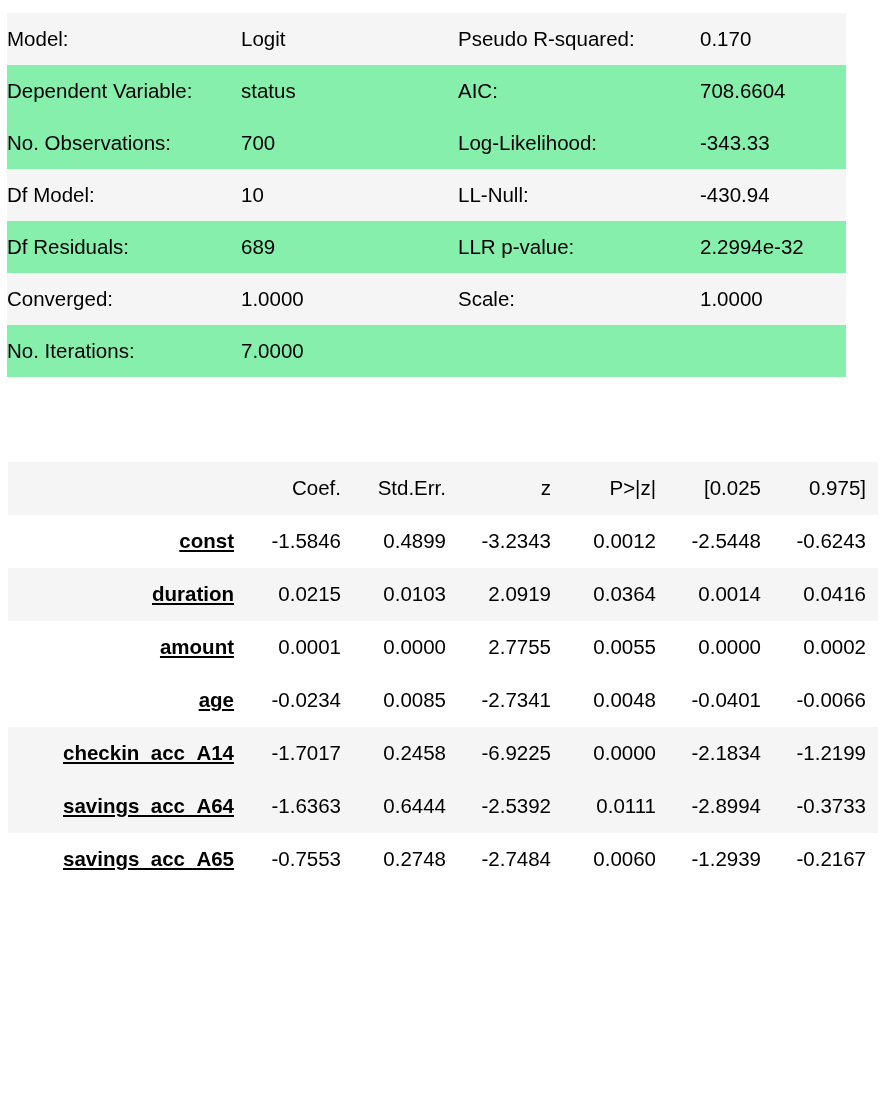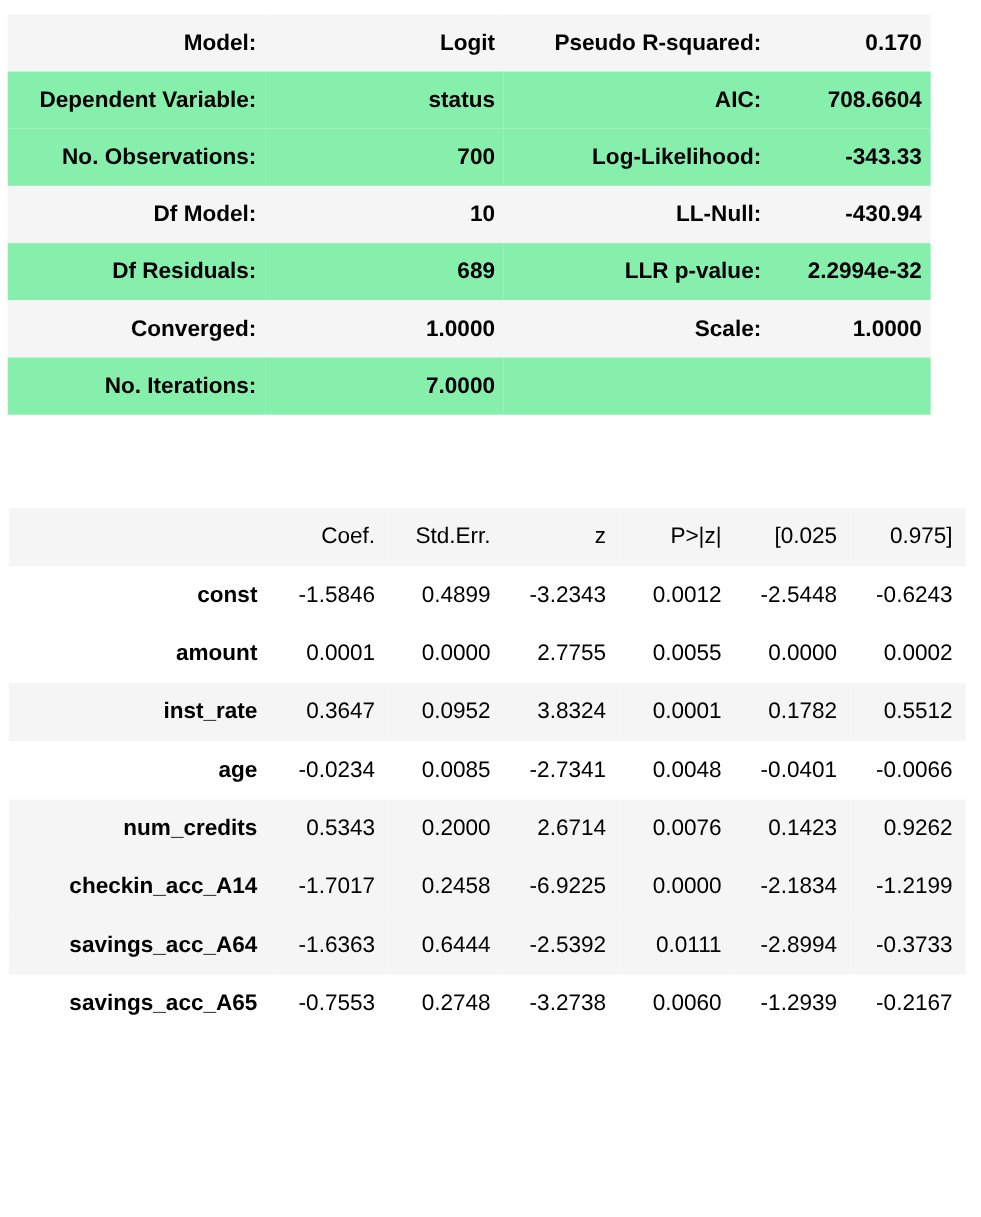--- a/index.html
+++ b/index.html
@@ -28,24 +28,23 @@
     left: 7px;
     top: 13px;
     width: 839px;
     border-collapse: collapse;
     table-layout: fixed;
     font-size: 20.5px;
   }
   .summary-table td {
     height: 52px;
     padding: 0 8px 0 0;
-    text-align: right;
     vertical-align: middle;
     white-space: nowrap;
-    font-weight: 700;
+    font-weight: 400;
     line-height: 1.1;
   }
   .summary-table tr.stripe td {
     background: #f5f5f5;
   }
   .summary-table tr.plain td {
     background: #86efac;
   }
   
   .summary-table col.c1 { width: 234px; }
@@ -79,20 +78,21 @@
   .coef-table tbody tr.stripe td {
     background: #f5f5f5;
   }
   .coef-table tbody tr.plain td {
     background: #ffffff;
   }
   .coef-table td.rowlabel,
   .coef-table th.rowlabel {
     font-weight: 700;
     padding-right: 14px;
+    text-decoration: underline;
   }
   .coef-table td.num {
     font-weight: 400;
   }
   .coef-table col.lbl { width: 240px; }
   .coef-table col.v   { width: 105px; }
 </style>
 </head>
 <body>
 
@@ -175,57 +175,48 @@
     <tbody>
       <tr class="plain">
         <td class="rowlabel">const</td>
         <td class="num">-1.5846</td>
         <td class="num">0.4899</td>
         <td class="num">-3.2343</td>
         <td class="num">0.0012</td>
         <td class="num">-2.5448</td>
         <td class="num">-0.6243</td>
       </tr>
+      <tr class="stripe">
+        <td class="rowlabel">duration</td>
+        <td class="num">0.0215</td>
+        <td class="num">0.0103</td>
+        <td class="num">2.0919</td>
+        <td class="num">0.0364</td>
+        <td class="num">0.0014</td>
+        <td class="num">0.0416</td>
+      </tr>
       <tr class="plain">
         <td class="rowlabel">amount</td>
         <td class="num">0.0001</td>
         <td class="num">0.0000</td>
         <td class="num">2.7755</td>
         <td class="num">0.0055</td>
         <td class="num">0.0000</td>
         <td class="num">0.0002</td>
       </tr>
-      <tr class="stripe">
-        <td class="rowlabel">inst_rate</td>
-        <td class="num">0.3647</td>
-        <td class="num">0.0952</td>
-        <td class="num">3.8324</td>
-        <td class="num">0.0001</td>
-        <td class="num">0.1782</td>
-        <td class="num">0.5512</td>
-      </tr>
       <tr class="plain">
         <td class="rowlabel">age</td>
         <td class="num">-0.0234</td>
         <td class="num">0.0085</td>
         <td class="num">-2.7341</td>
         <td class="num">0.0048</td>
         <td class="num">-0.0401</td>
         <td class="num">-0.0066</td>
       </tr>
       <tr class="stripe">
-        <td class="rowlabel">num_credits</td>
-        <td class="num">0.5343</td>
-        <td class="num">0.2000</td>
-        <td class="num">2.6714</td>
-        <td class="num">0.0076</td>
-        <td class="num">0.1423</td>
-        <td class="num">0.9262</td>
-      </tr>
-      <tr class="stripe">
         <td class="rowlabel">checkin_acc_A14</td>
         <td class="num">-1.7017</td>
         <td class="num">0.2458</td>
         <td class="num">-6.9225</td>
         <td class="num">0.0000</td>
         <td class="num">-2.1834</td>
         <td class="num">-1.2199</td>
       </tr>
       <tr class="stripe">
         <td class="rowlabel">savings_acc_A64</td>
@@ -233,21 +224,21 @@
         <td class="num">0.6444</td>
         <td class="num">-2.5392</td>
         <td class="num">0.0111</td>
         <td class="num">-2.8994</td>
         <td class="num">-0.3733</td>
       </tr>
       <tr class="plain">
         <td class="rowlabel">savings_acc_A65</td>
         <td class="num">-0.7553</td>
         <td class="num">0.2748</td>
-        <td class="num">-3.2738</td>
+        <td class="num">-2.7484</td>
         <td class="num">0.0060</td>
         <td class="num">-1.2939</td>
         <td class="num">-0.2167</td>
       </tr>
     </tbody>
   </table>
 
 </div>
 
 </body></html>

